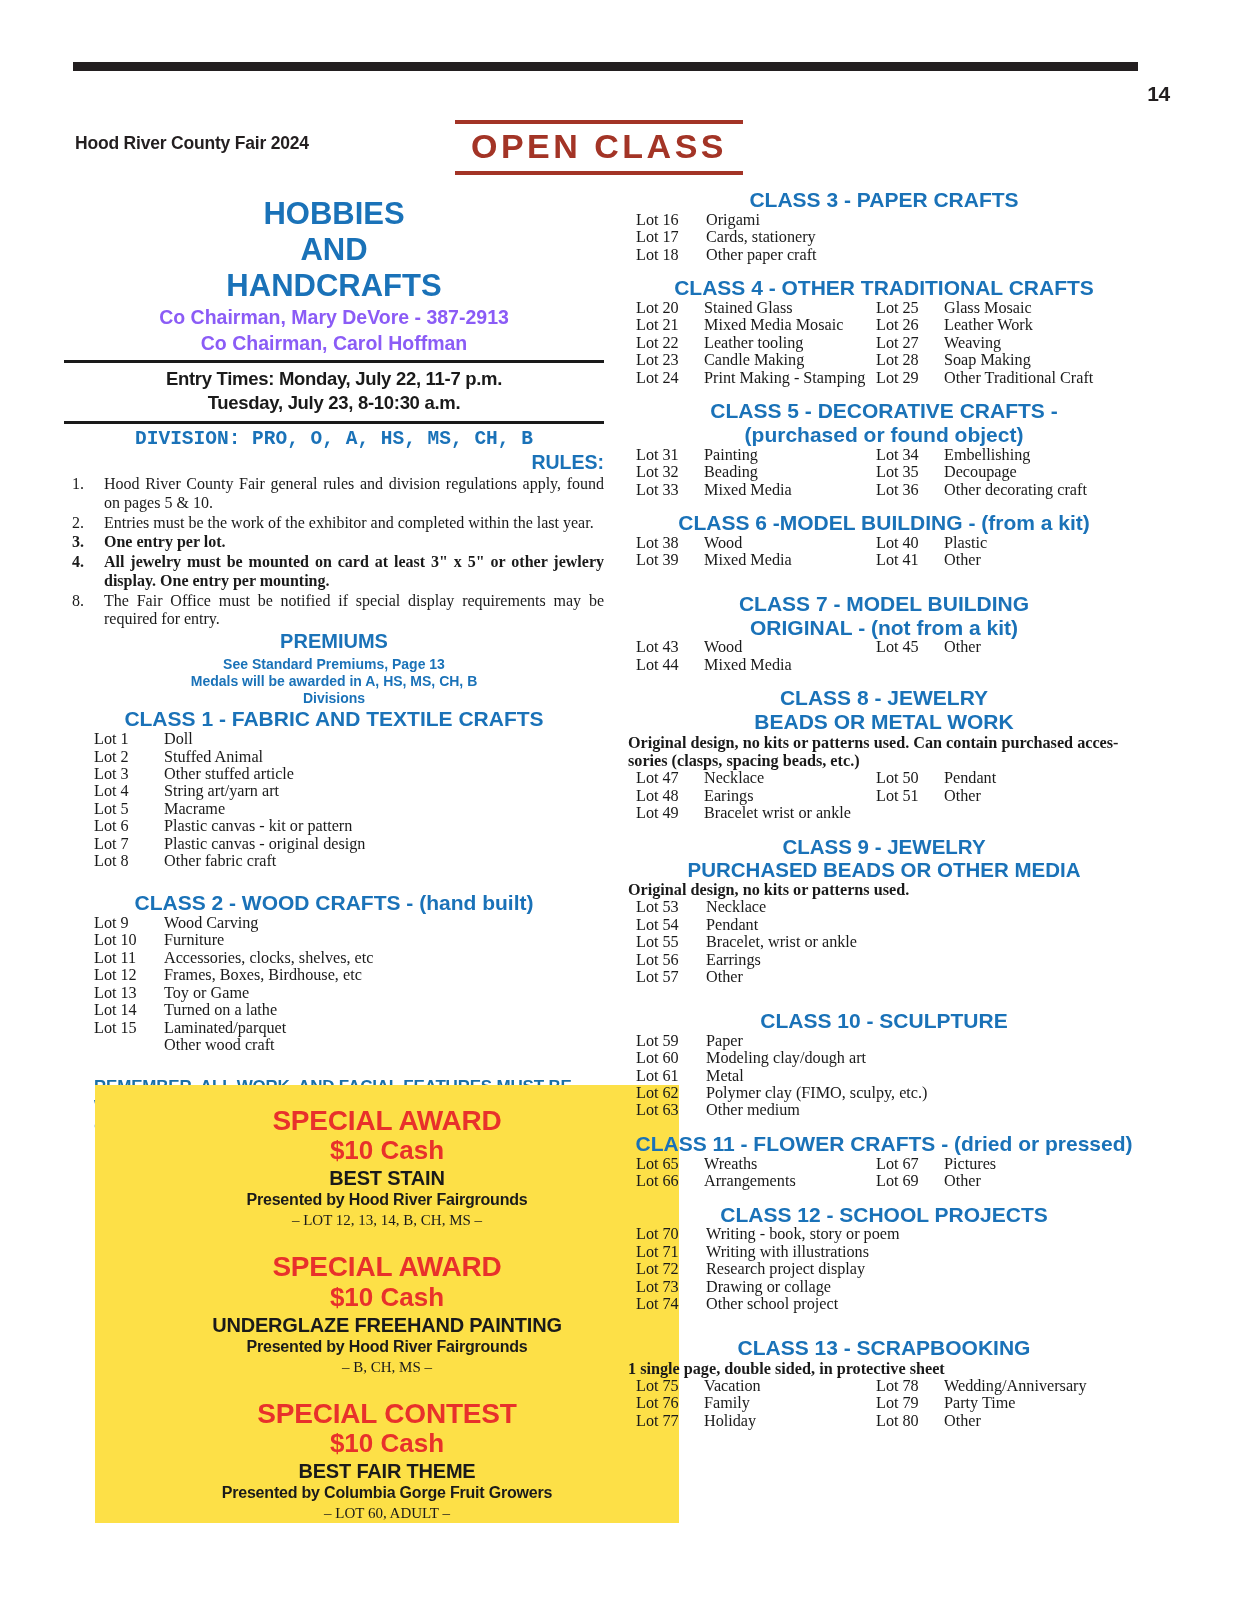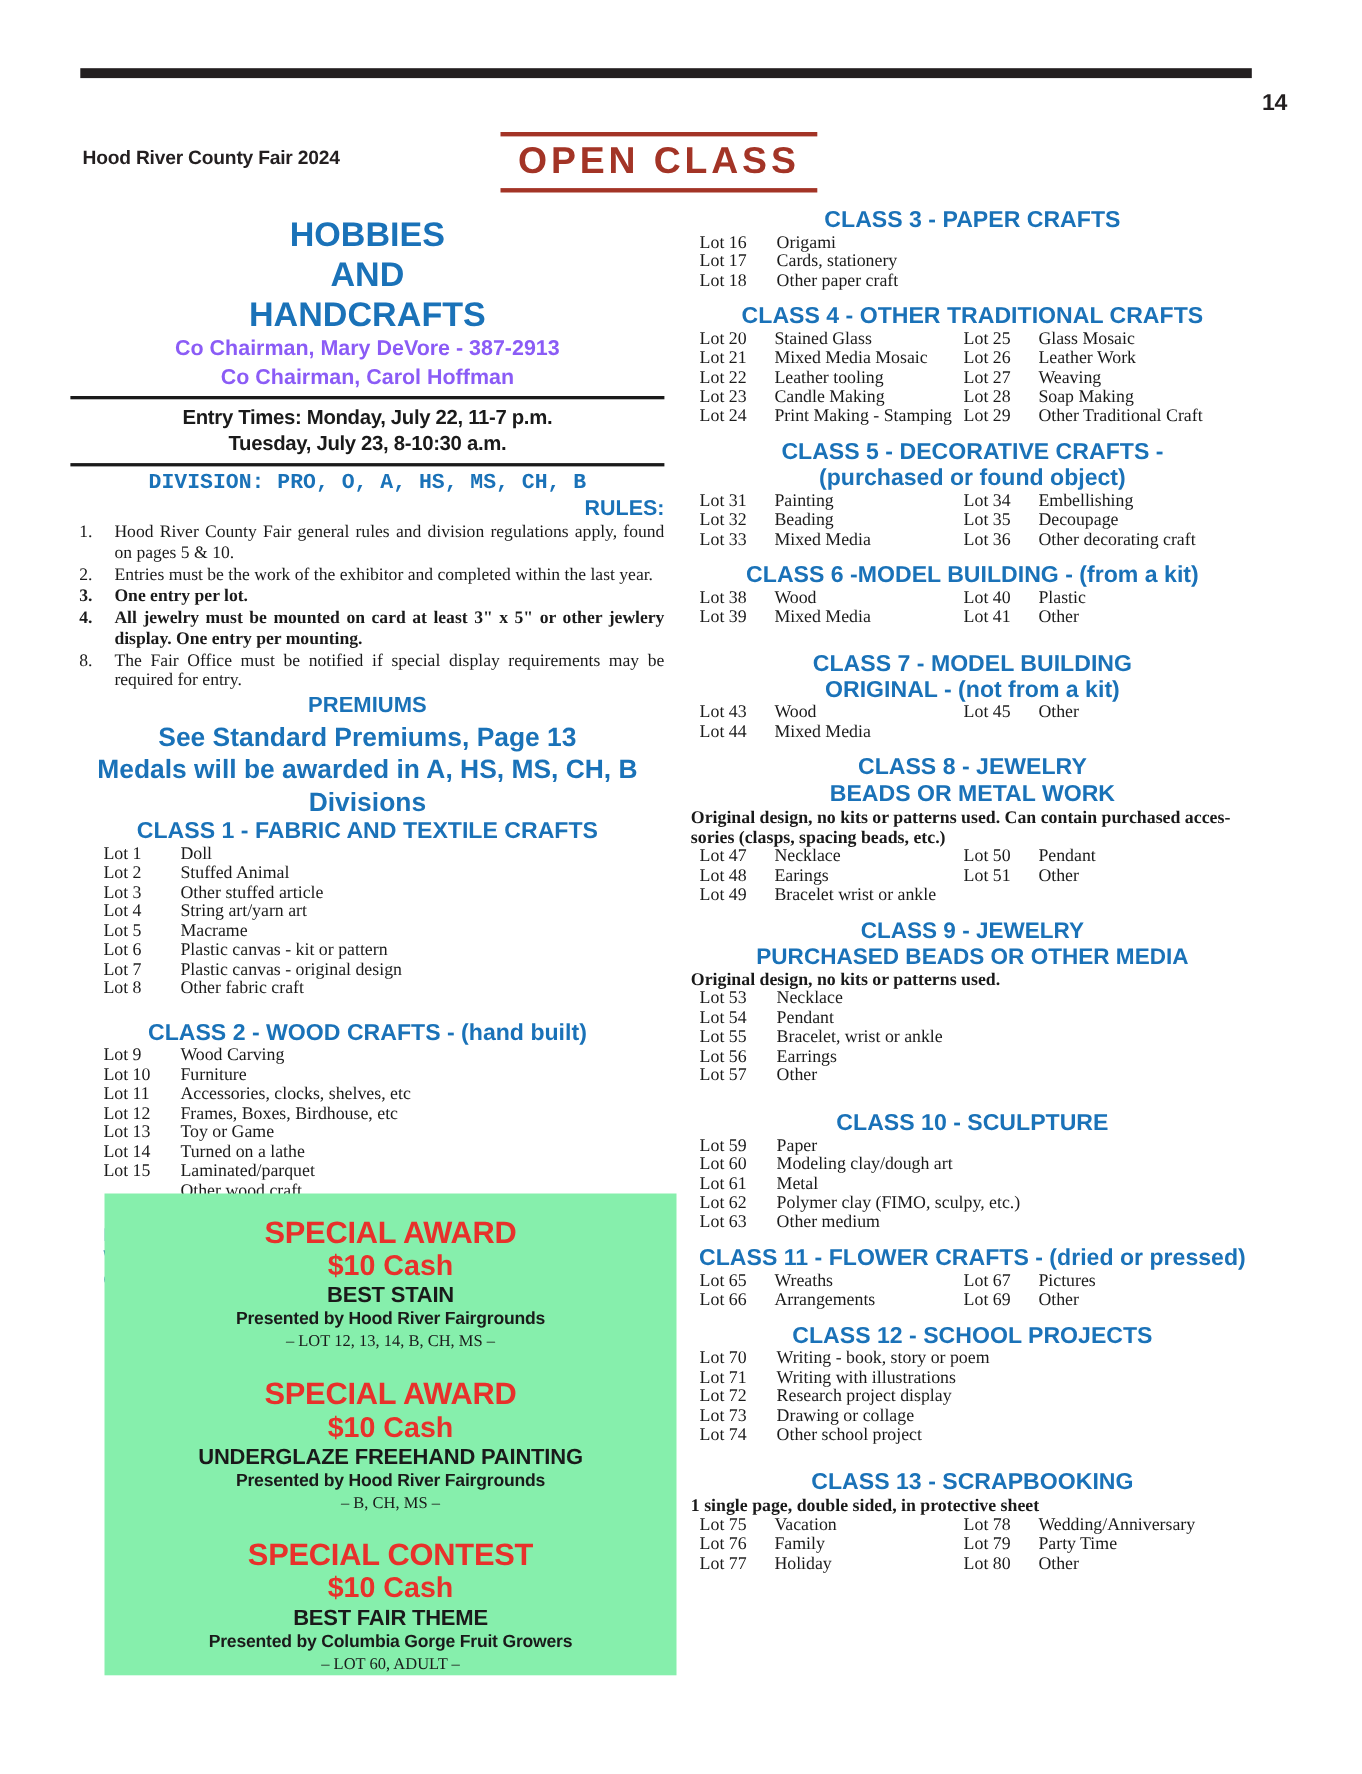--- a/index.html
+++ b/index.html
@@ -78,21 +78,21 @@
   }
   ol.rules li .num{position:absolute;left:8px;top:0;width:24px;}
   ol.rules li.b{font-weight:bold;}
 
   .prem-head{
     font-family:"Liberation Sans", sans-serif;font-weight:bold;
     font-size:20px;color:#1a72b8;text-align:center;margin-top:0;
   }
   .prem-sub{
     font-family:"Liberation Sans", sans-serif;font-weight:bold;
-    font-size:24px;color:#1a72b8;text-align:center;line-height:1.22;
+    font-size:14px;color:#1a72b8;text-align:center;line-height:1.22;
     margin-top:3px;
   }
   .class-head{
     font-family:"Liberation Sans", sans-serif;font-weight:bold;
     font-size:21px;color:#1a72b8;text-align:center;line-height:1.13;
   }
   .class-head.sm{font-size:20.5px;}
 
   
   .lots{margin:0;padding:0;}
@@ -120,22 +120,22 @@
     line-height:1.13;
   }
 
   .remember{
     font-family:"Liberation Sans", sans-serif;font-weight:bold;
     font-size:17px;color:#1a6fa8;line-height:1.2;letter-spacing:-0.2px;
   }
 
   
   .awards{
-    position:absolute;left:95px;top:1085px;width:520px;height:438px;
-    background:#86efac;
+    position:absolute;left:95px;top:1085px;width:584px;height:438px;
+    background:#fde047;
   }
   .award-block{text-align:center;}
   .aw-title{
     font-family:"Liberation Sans", sans-serif;font-weight:bold;
     font-size:28px;color:#e8312b;line-height:1.12;letter-spacing:-0.2px;
   }
   .aw-cash{
     font-family:"Liberation Sans", sans-serif;font-weight:bold;
     font-size:26px;color:#e8312b;line-height:1.15;
   }

